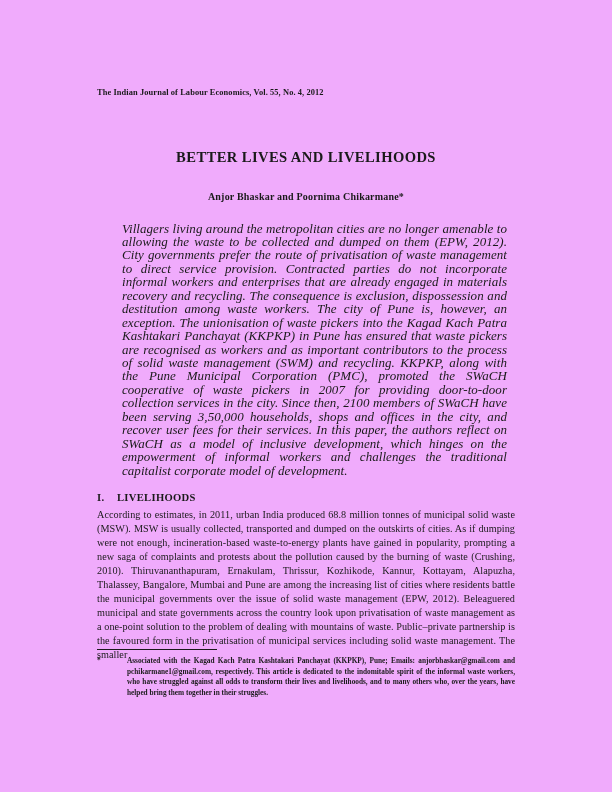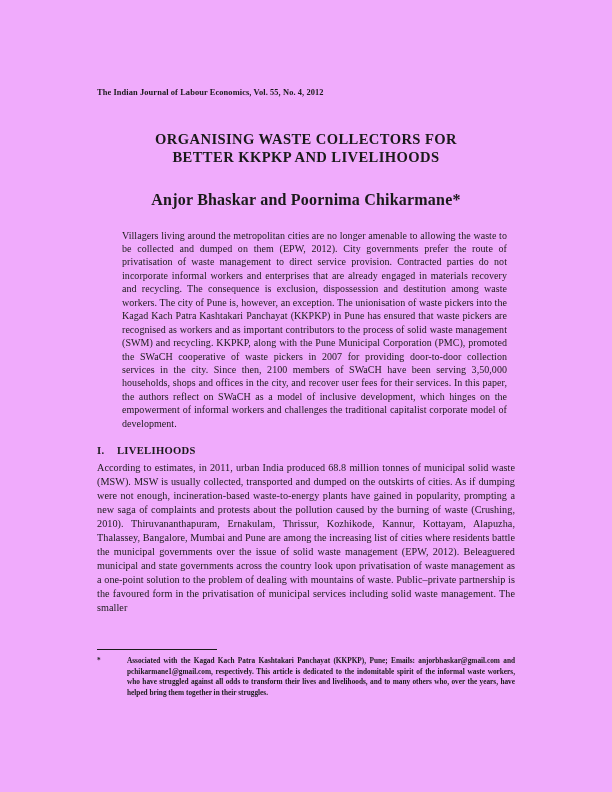--- a/index.html
+++ b/index.html
@@ -27,28 +27,29 @@
   .article-title {
     text-align: center;
     font-size: 14.6px;
     font-weight: 600;
     line-height: 18.5px;
     letter-spacing: 0.4px;
     margin: 0 0 0 0;
   }
   .authors {
     text-align: center;
-    font-size: 16px;
+    font-size: 10px;
     font-weight: bold;
     letter-spacing: 0.2px;
     margin-top: 24px;
   }
   .abstract {
     margin: 20px 8px 0 25px;
-    font-size: 10px;
+    font-style: italic;
+    font-size: 13px;
     line-height: 13.45px;
     text-align: justify;
     letter-spacing: 0.05px;
   }
   .section-heading {
     margin-top: 15px;
     font-size: 10.6px;
     font-weight: bold;
     letter-spacing: 0.3px;
   }
@@ -95,22 +96,22 @@
 </style>
 </head>
 <body>
 
 <div class="page">
 
   <div class="journal-header">The Indian Journal of Labour Economics, Vol. 55, No. 4, 2012</div>
 
   <h1 class="article-title">
     <br>
-    <span>ORGANISING WASTE COLLECTORS FOR</span><br>
-    <span>BETTER KKPKP AND LIVELIHOODS</span>
+    <br>
+    <span>BETTER LIVES AND LIVELIHOODS</span>
   </h1>
 
   <div class="authors">Anjor Bhaskar and Poornima Chikarmane*</div>
 
   <div class="abstract">Villagers living around the metropolitan cities are no longer amenable to allowing the waste to be collected and dumped on them (EPW, 2012). City governments prefer the route of privatisation of waste management to direct service provision. Contracted parties do not incorporate informal workers and enterprises that are already engaged in materials recovery and recycling. The consequence is exclusion, dispossession and destitution among waste workers. The city of Pune is, however, an exception. The unionisation of waste pickers into the Kagad Kach Patra Kashtakari Panchayat (KKPKP) in Pune has ensured that waste pickers are recognised as workers and as important contributors to the process of solid waste management (SWM) and recycling. KKPKP, along with the Pune Municipal Corporation (PMC), promoted the SWaCH cooperative of waste pickers in 2007 for providing door-to-door collection services in the city. Since then, 2100 members of SWaCH have been serving 3,50,000 households, shops and offices in the city, and recover user fees for their services. In this paper, the authors reflect on SWaCH as a model of inclusive development, which hinges on the empowerment of informal workers and challenges the traditional capitalist corporate model of development.</div>
 
   <div class="section-heading">
     <span class="sec-num">I.</span><span>LIVELIHOODS</span>
   </div>
 

